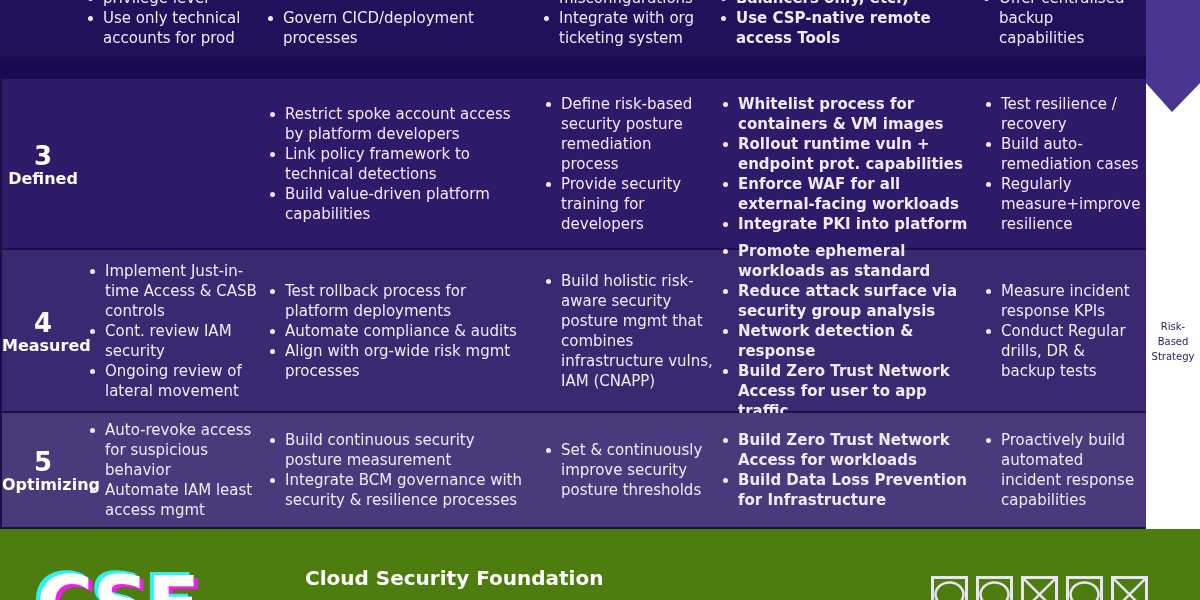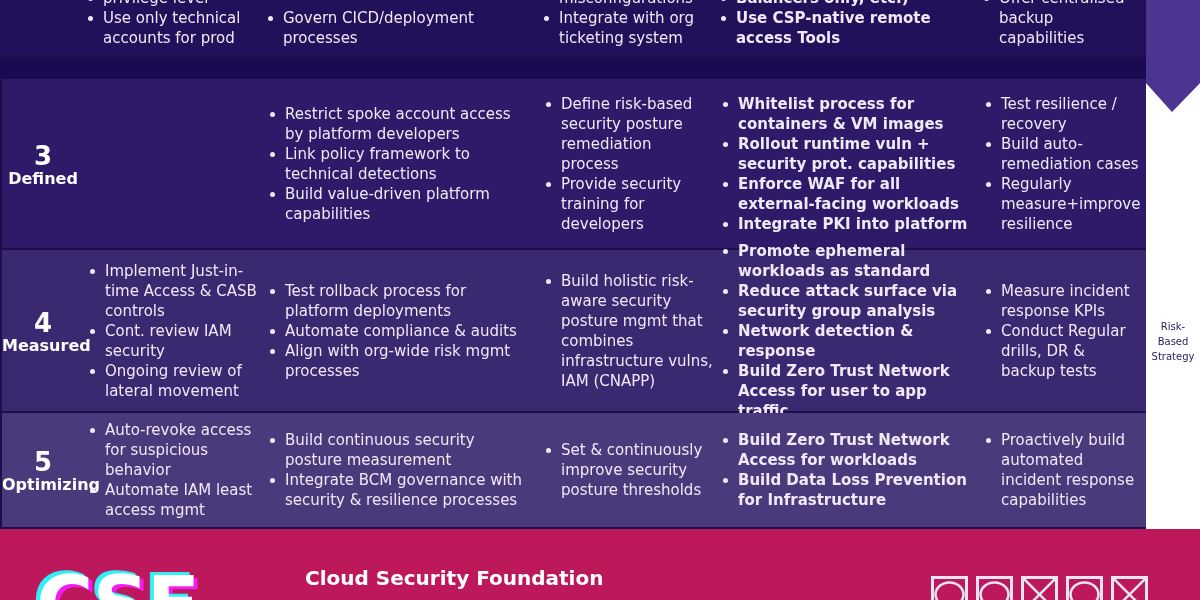--- a/index.html
+++ b/index.html
@@ -50,21 +50,21 @@
     position: absolute; left: 1146px; top: 0; width: 54px; height: 600px;
   }
   .strategy {
     position: absolute; left: 1146px; top: 272px; width: 54px;
     text-align: center; font-size: 10px; line-height: 15px; color: #2a1a5c; margin-top: 47px;
   }
 
   
   .footer {
     position: absolute; left: 0; top: 529px; width: 1200px; height: 71px;
-    background: #be185d;
+    background: #4d7c0f;
   }
   .logo {
     position: absolute; left: 36px; top: 36px; height: 60px; width: 240px;
     font-family: "DejaVu Sans", sans-serif; font-weight: bold;
     font-size: 78px; line-height: 80px; color: #ffffff; letter-spacing: -2px;
     text-shadow: -4px -3px 0 #2ef0f6, 4px 3px 0 #f21cf0;
   }
   .org-title {
     position: absolute; left: 305px; top: 37px;
     font-size: 20px; font-weight: bold; color: #ffffff;
@@ -125,21 +125,21 @@
       </div>
       <div class="cell c3">
         <ul>
           <li>Define risk-based security posture remediation process</li>
           <li>Provide security training for developers</li>
         </ul>
       </div>
       <div class="cell c4">
         <ul>
           <li>Whitelist process for containers &amp; VM images</li>
-          <li>Rollout runtime vuln + security prot. capabilities</li>
+          <li>Rollout runtime vuln + endpoint prot. capabilities</li>
           <li>Enforce WAF for all external-facing workloads</li>
           <li>Integrate PKI into platform</li>
         </ul>
       </div>
       <div class="cell c5">
         <ul>
           <li>Test resilience / recovery</li>
           <li>Build auto-remediation cases</li>
           <li>Regularly measure+improve resilience</li>
         </ul>

